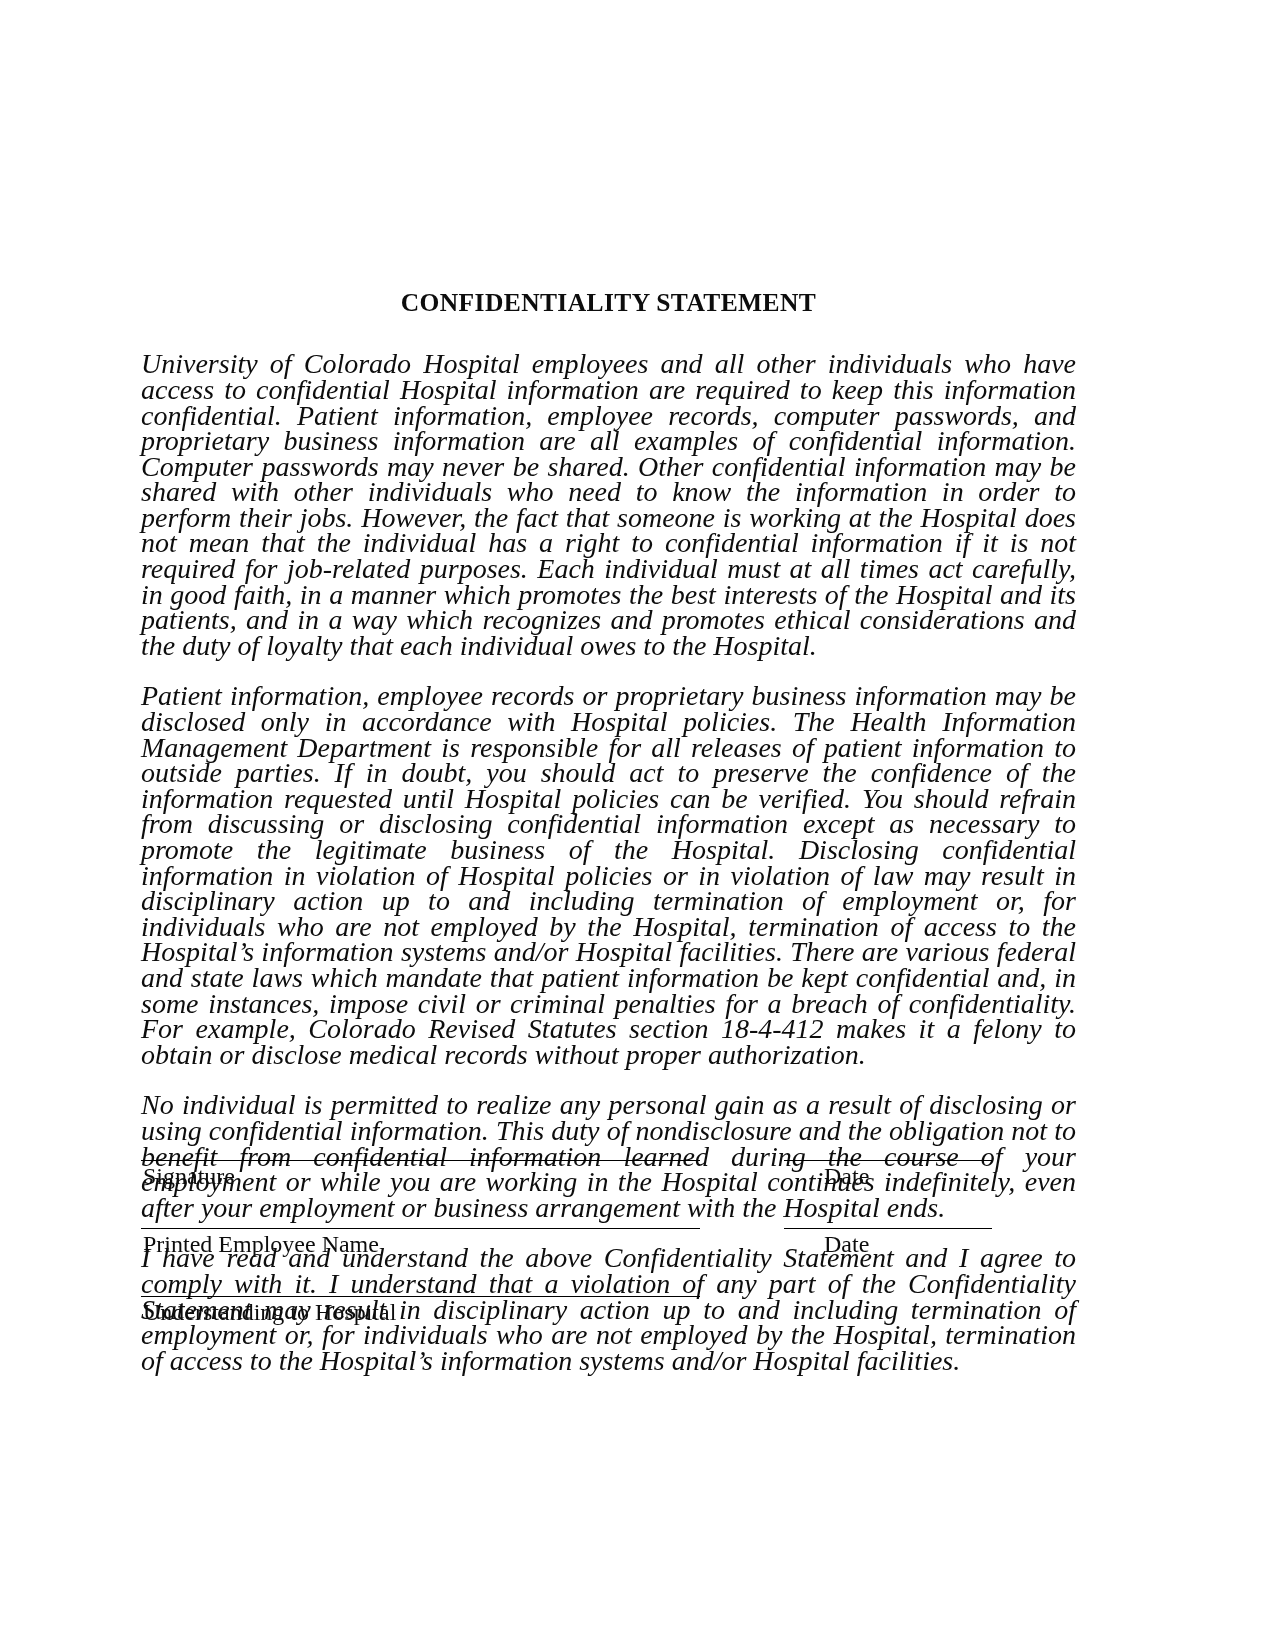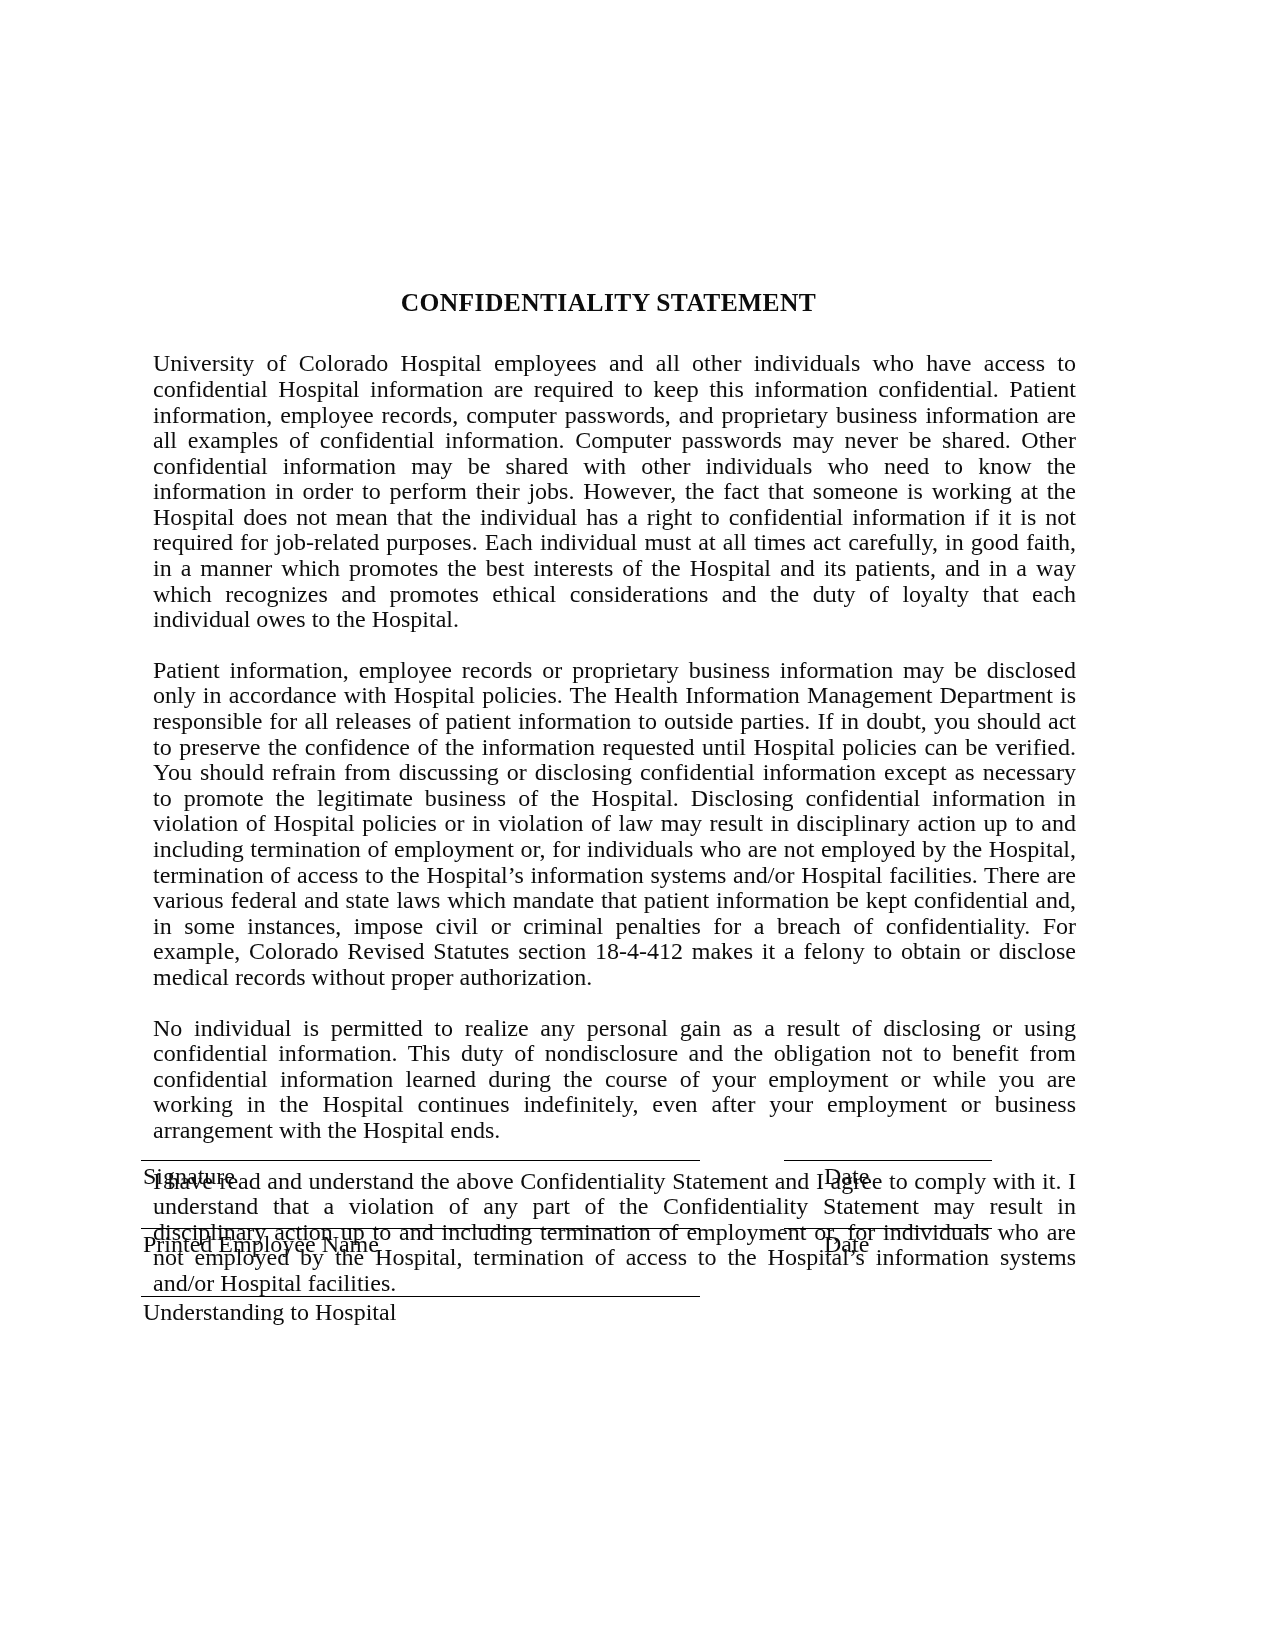--- a/index.html
+++ b/index.html
@@ -32,27 +32,28 @@
   }
   .doc-title {
     font-size: 25.5px;
     font-weight: bold;
     text-align: center;
     letter-spacing: 0.4px;
     margin: 0 0 34px 0;
     line-height: 1.15;
   }
   p.body-par {
-    font-size: 24px;
+    font-size: 28px;
     line-height: 25.6px;
     text-align: justify;
     text-justify: inter-word;
-    margin: 0 0 25px 12px;
+    margin: 0 0 25px 0;
     -webkit-hyphens: none;
     hyphens: none;
+    font-style: italic;
   }
   p.body-par.plain {
     text-align: left;
   }
   p.body-par.tight {
     margin-bottom: 26px;
   }
   .sig-block {
     position: absolute;
     left: 141px;

